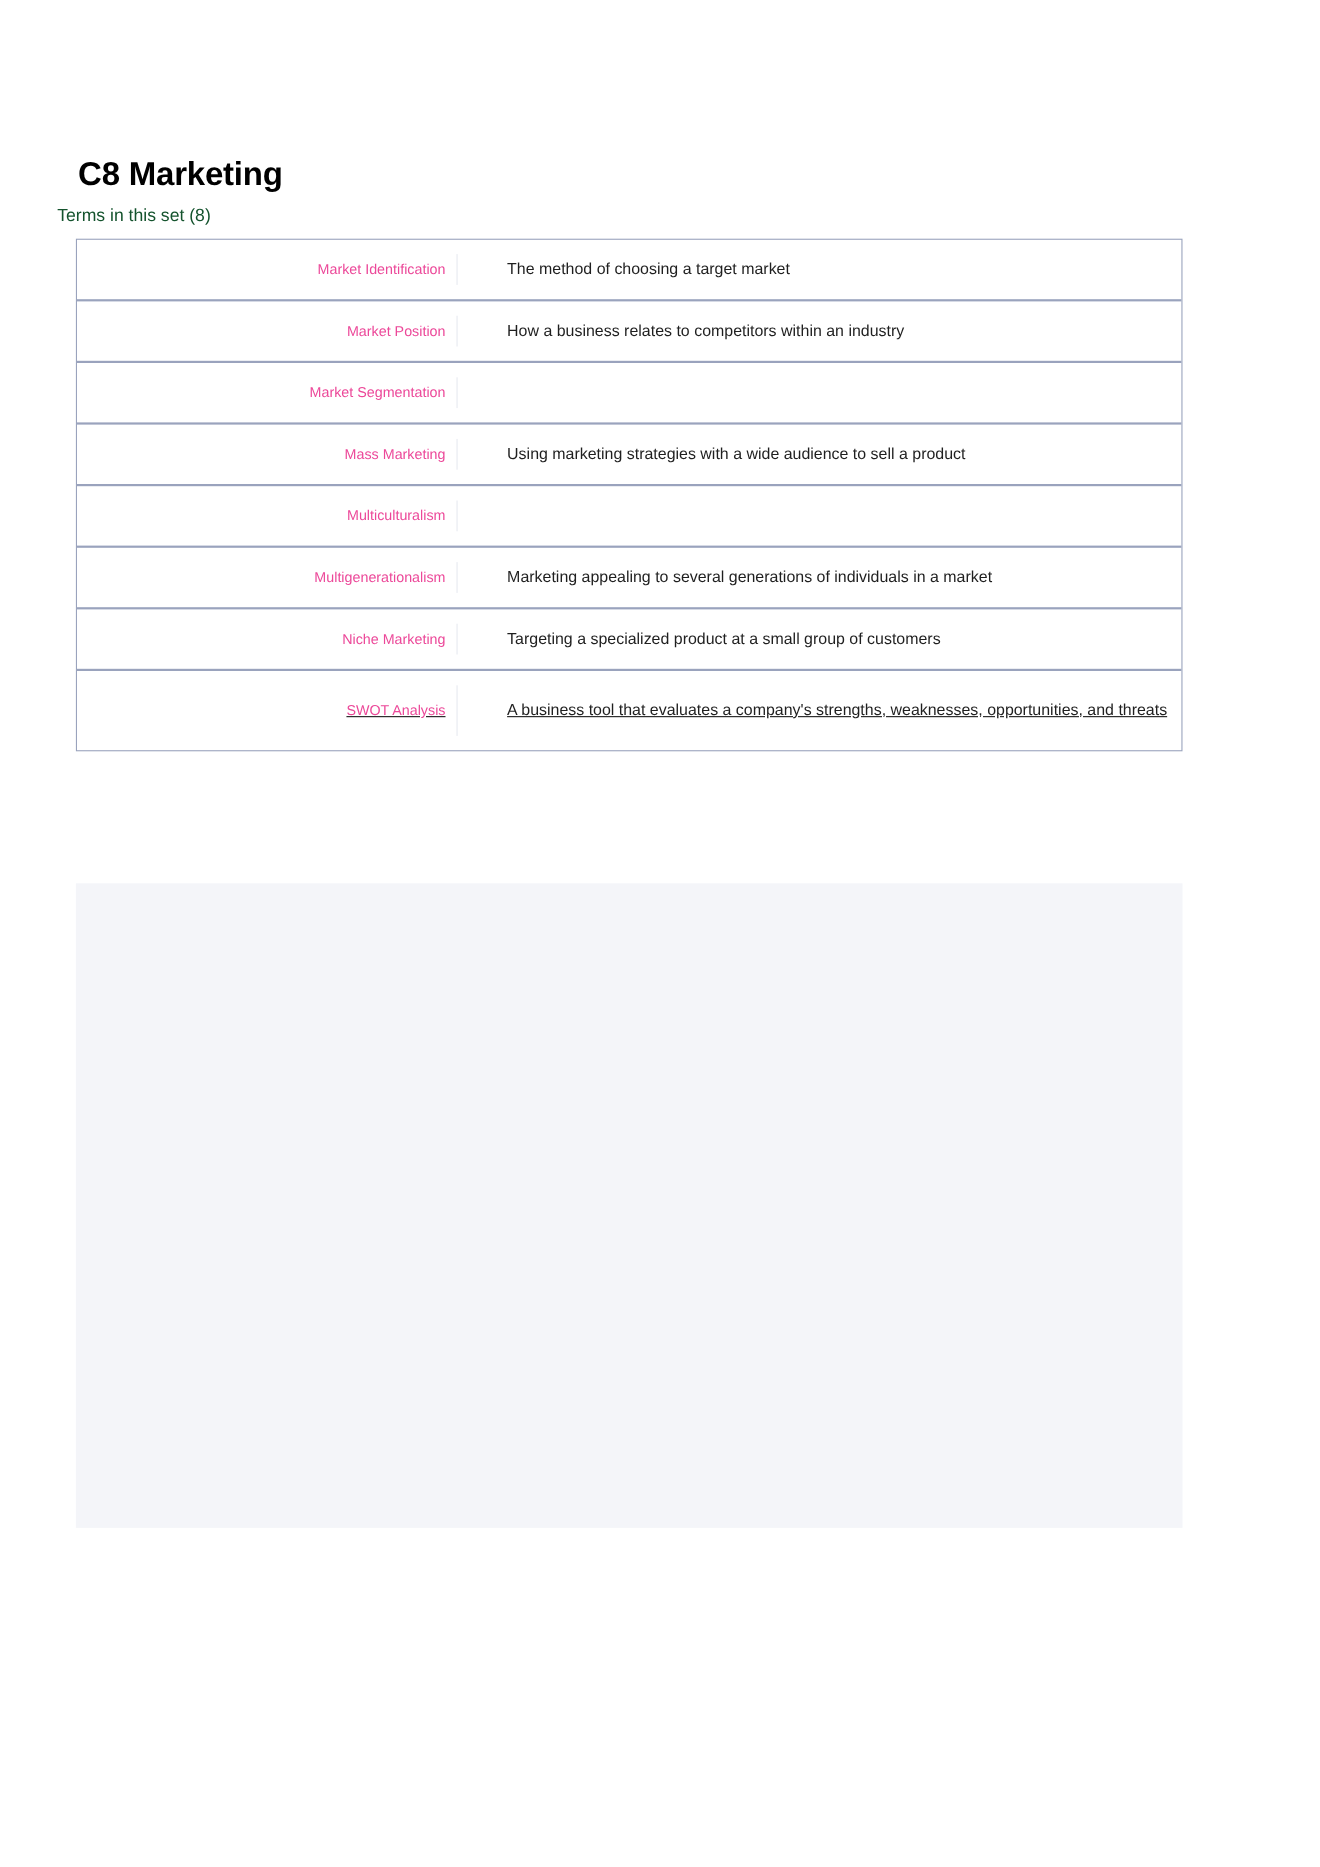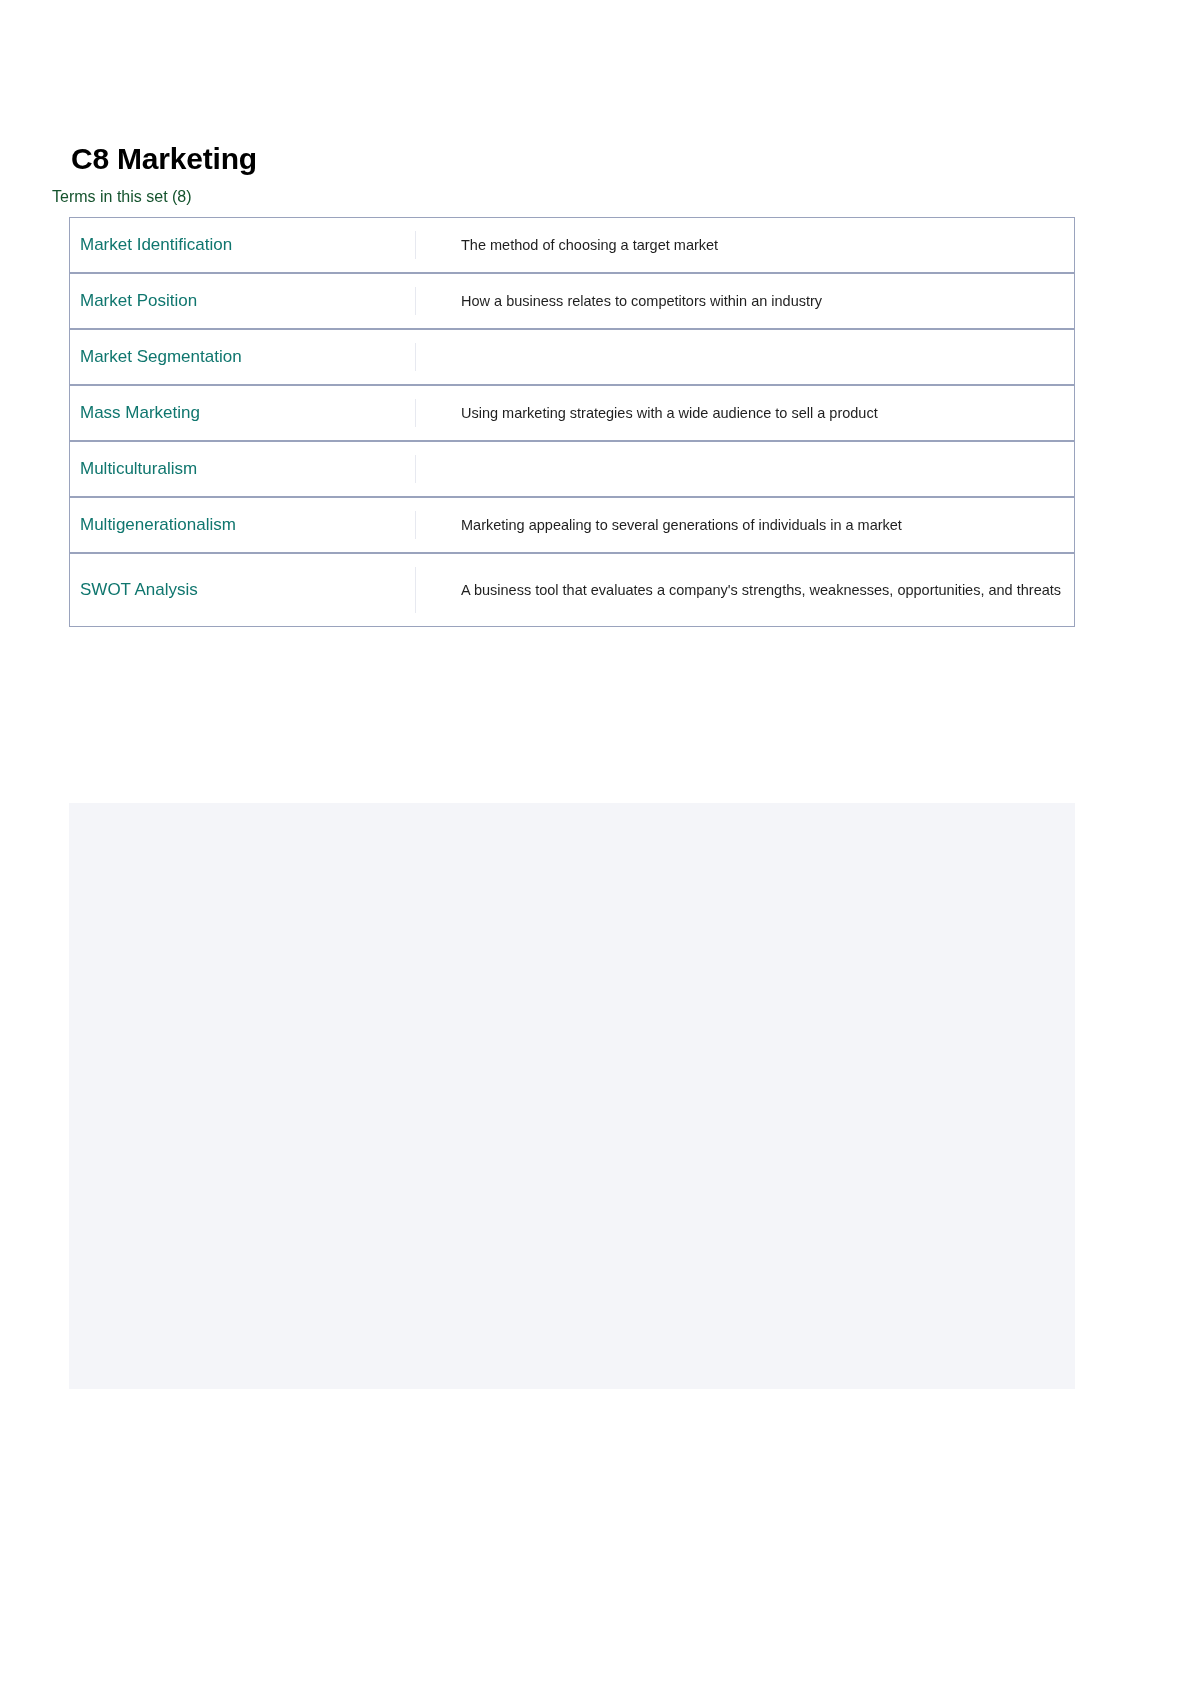--- a/index.html
+++ b/index.html
@@ -60,27 +60,28 @@
   .term-row {
     position: relative;
     display: flex;
     align-items: center;
     min-height: 56px;
     border-bottom: 2px solid #9aa3bd;
     box-sizing: border-box;
   }
   .term-row:last-child {
     border-bottom: none;
+    text-decoration: underline;
   }
   .term-cell {
     width: 345px;
     flex: 0 0 345px;
-    text-align: left;
-    font-size: 17px;
-    color: #0f766e;
+    text-align: right;
+    font-size: 13px;
+    color: #ec4899;
     padding: 14px 10px;
     box-sizing: border-box;
     line-height: 1.35;
   }
   .divider {
     width: 1px;
     align-self: stretch;
     margin: 13px 0;
     background: #e7e9f0;
     flex: 0 0 1px;
@@ -144,20 +145,25 @@
       <div class="term-cell">Multiculturalism</div>
       <div class="divider"></div>
     </div>
 
     <div class="term-row">
       <div class="term-cell">Multigenerationalism</div>
       <div class="divider"></div>
       <div class="def-cell">Marketing appealing to several generations of individuals in a market</div>
     </div>
 
+    <div class="term-row">
+      <div class="term-cell">Niche Marketing</div>
+      <div class="divider"></div>
+      <div class="def-cell">Targeting a specialized product at a small group of customers</div>
+    </div>
 
     <div class="term-row row-tall">
       <div class="term-cell">SWOT Analysis</div>
       <div class="divider"></div>
       <div class="def-cell">A business tool that evaluates a company's strengths, weaknesses, opportunities, and threats</div>
     </div>
 
   </div>
 
   <div class="grey-panel"></div>

